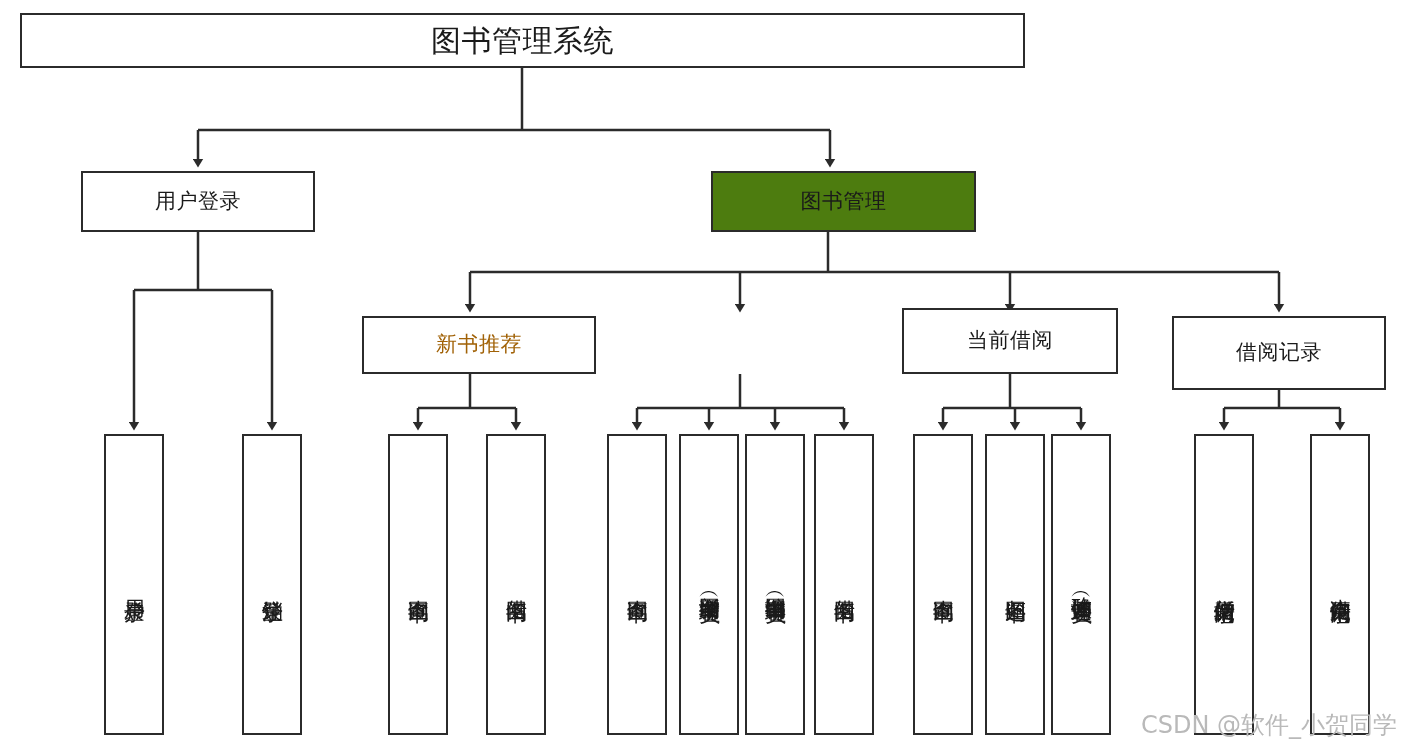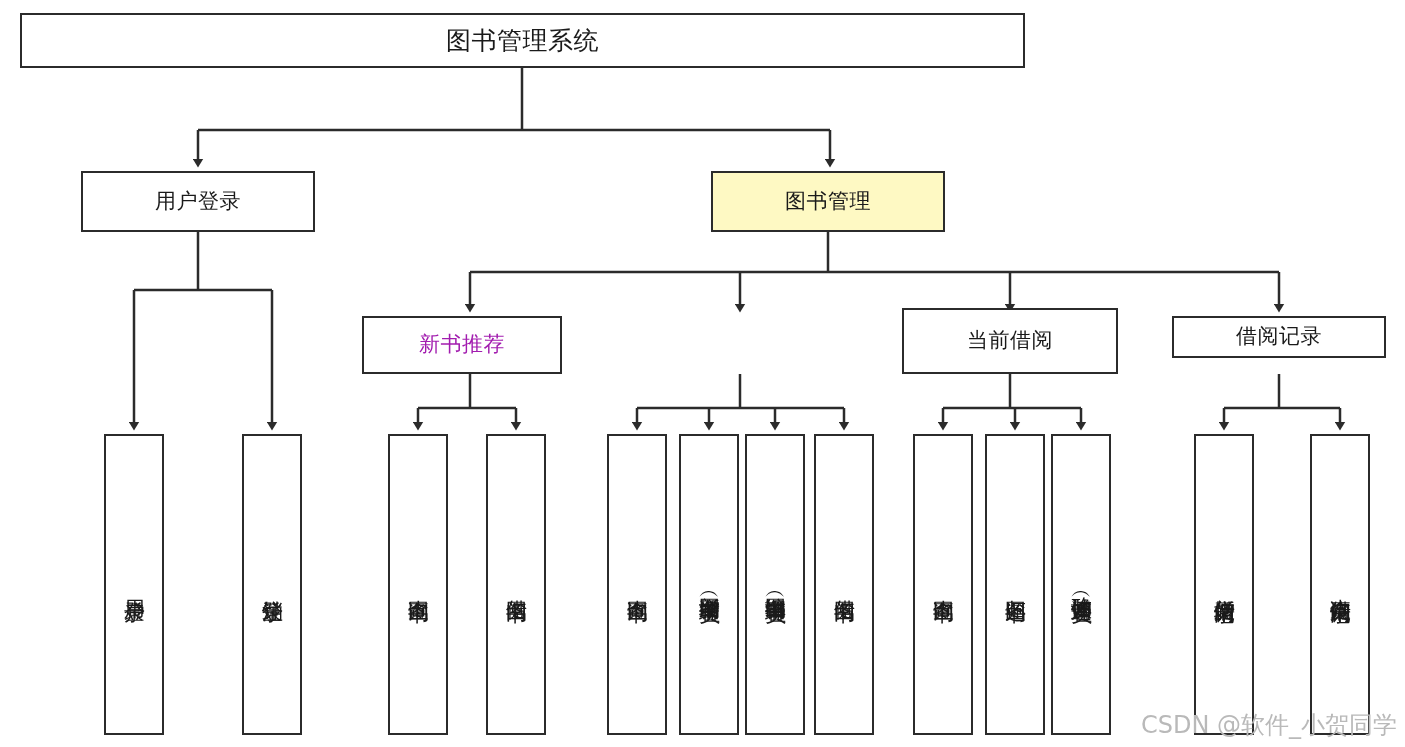--- a/index.html
+++ b/index.html
@@ -33,21 +33,21 @@
     align-items: center;
     justify-content: center;
     color: #1a1a1a;
   }
   .node .label {
     font-size: 21px;
     letter-spacing: 0.5px;
     line-height: 1.1;
     white-space: nowrap;
   }
-  .node.root .label { font-size: 25px; }
+  .node.root .label { font-size: 30px; }
   .node.leaf {
     align-items: center;
     justify-content: center;
   }
   .node.leaf .label {
     writing-mode: vertical-rl;
     text-orientation: upright;
     font-size: 21px;
     line-height: 1.28;
     letter-spacing: 1px;
@@ -119,31 +119,31 @@
     </g>
   </svg>
 
   <div class="node root" style="left: 20px; top: 13px; width: 1005px; height: 55px; border-color: rgb(43, 43, 43); background: rgb(255, 255, 255); color: rgb(26, 26, 26);">
     <span class="label">图书管理系统</span>
   </div>
 
   <div class="node level1" style="left: 81px; top: 171px; width: 234px; height: 61px; border-color: rgb(43, 43, 43); background: rgb(255, 255, 255); color: rgb(26, 26, 26);">
     <span class="label">用户登录</span>
   </div>
-  <div class="node level1" style="left: 711px; top: 171px; width: 234px; height: 61px; border-color: rgb(43, 43, 43); background: #fef9c3; color: rgb(26, 26, 26);">
+  <div class="node level1" style="left: 711px; top: 171px; width: 265px; height: 61px; border-color: rgb(43, 43, 43); background: #4d7c0f; color: rgb(26, 26, 26);">
     <span class="label">图书管理</span>
   </div>
 
-  <div class="node level2" style="left: 362px; top: 316px; width: 200px; height: 58px; border-color: rgb(43, 43, 43); background: rgb(255, 255, 255); color: #a21caf;">
+  <div class="node level2" style="left: 362px; top: 316px; width: 234px; height: 58px; border-color: rgb(43, 43, 43); background: rgb(255, 255, 255); color: #a16207;">
     <span class="label">新书推荐</span>
   </div>
   <div class="node level2" style="left: 902px; top: 308px; width: 216px; height: 66px; border-color: rgb(43, 43, 43); background: rgb(255, 255, 255); color: rgb(26, 26, 26);">
     <span class="label">当前借阅</span>
   </div>
-  <div class="node level2" style="left: 1172px; top: 316px; width: 214px; height: 42px; border-color: rgb(43, 43, 43); background: rgb(255, 255, 255); color: rgb(26, 26, 26);">
+  <div class="node level2" style="left: 1172px; top: 316px; width: 214px; height: 74px; border-color: rgb(43, 43, 43); background: rgb(255, 255, 255); color: rgb(26, 26, 26);">
     <span class="label">借阅记录</span>
   </div>
 
   <div class="node leaf" style="left: 104px; top: 434px; width: 60px; height: 301px; border-color: rgb(43, 43, 43); background: rgb(255, 255, 255); color: rgb(26, 26, 26);">
     <span class="label">用户登录</span>
   </div>
   <div class="node leaf" style="left: 242px; top: 434px; width: 60px; height: 301px; border-color: rgb(43, 43, 43); background: rgb(255, 255, 255); color: rgb(26, 26, 26);">
     <span class="label">注销登录</span>
   </div>
   <div class="node leaf" style="left: 388px; top: 434px; width: 60px; height: 301px; border-color: rgb(43, 43, 43); background: rgb(255, 255, 255); color: rgb(26, 26, 26);">

